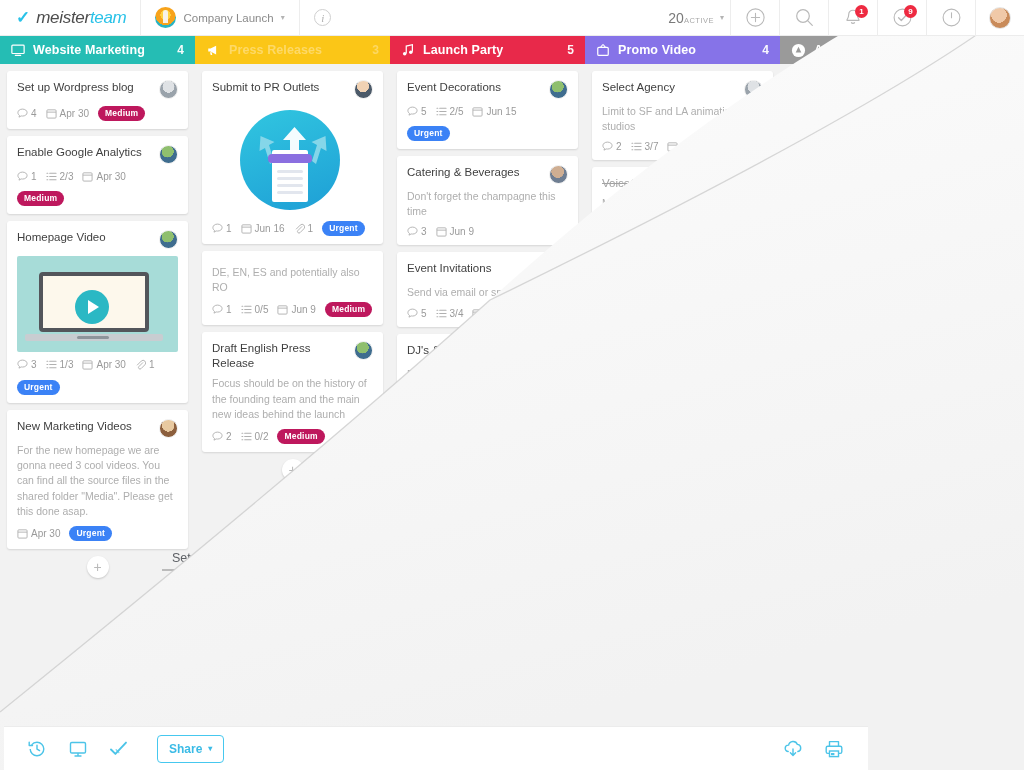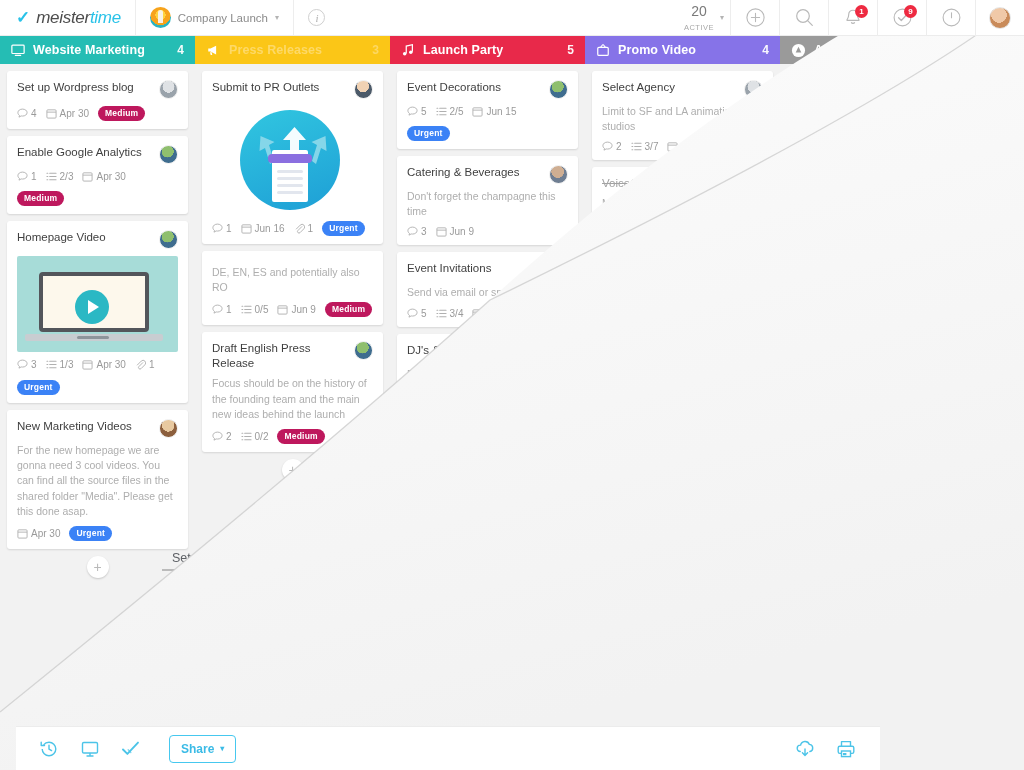--- a/index.html
+++ b/index.html
@@ -36,21 +36,21 @@
   }
   .proj .ptxt{ font-size:11.5px; color:#8b8b8b; }
   .caret{ font-size:8px; color:#b4b4b4; }
   .info-btn{ display:flex;align-items:center;justify-content:center; width:46px;height:36px; }
   .circ{
     width:17px;height:17px;border-radius:50%;border:1px solid #cfcfcf;
     color:#b0b0b0; font-size:11px; display:flex; align-items:center; justify-content:center;
     font-family:"Liberation Serif", serif; font-style:italic;
   }
   .spacer{ flex:1; }
-  .active-box{ display:flex;flex-direction:column;align-items:center;justify-content:center;
+  .active-box{ display:flex;flex-direction:row;align-items:center;justify-content:center;
      padding:0 6px 0 10px; line-height:1;}
   .active-box .num{ font-size:14px;color:#7a7a7a;}
   .active-box .lbl{ font-size:7.5px;color:#a8a8a8;letter-spacing:.5px;margin-top:6px;}
   .tb-btn{ width:48px;height:36px;display:flex;align-items:center;justify-content:center;position:relative;}
   .tb-btn svg{ display:block; }
   .badge{
     position:absolute; top:5px; right:9px; min-width:13px;height:13px;border-radius:50%;
     background:#ee2a41; color:#fff; font-size:8px; font-weight:bold;
     display:flex;align-items:center;justify-content:center; padding:0 2px;
   }
@@ -139,42 +139,42 @@
     background:#f4f4f4; display:flex; align-items:center; gap:8px;
   }
   .mm-leaf.bold{ font-size:14.5px; font-weight:bold; color:#31343a; display:flex;align-items:center;gap:8px;}
   .mm-leaf.ital{ font-style:italic; color:#d2645f; }
   .dot{ width:11px;height:11px;border-radius:50%; flex:none;}
   .knob{ position:absolute; width:13px;height:13px;border-radius:50%;background:#fff;border:1.5px solid #b7b7b7;
     pointer-events:auto;}
 
   
   .bottombar{
-    position:absolute; left:16px; bottom:0; width:864px; height:44px; background:#fff;
+    position:absolute; left:4px; bottom:0; width:864px; height:44px; background:#fff;
     display:flex; align-items:center; z-index:45; border-top:1px solid #ececec;
   }
   .bb-btn{ width:41px;height:44px;display:flex;align-items:center;justify-content:center;}
   .share{
     margin-left:18px; border:1.5px solid #46c8ef; border-radius:4px; color:#3bbbe6;
     font-size:12px; font-weight:bold; padding:6px 11px; display:flex; align-items:center; gap:6px;
   }
   .share .caret2{ font-size:8px; }
 
   
   .peel{ position:absolute; z-index:30; pointer-events:none; }
 </style>
 </head>
 <body>
 
 <div id="app">
 
   <div class="topbar">
     <div class="logo">
       <span class="tick">✓</span>
-      <span class="name"><b>meister</b><i>time</i></span>
+      <span class="name"><b>meister</b><i>team</i></span>
     </div>
     <div class="vdiv"></div>
     <div class="proj">
       <span class="thumb"></span>
       <span class="ptxt">Company Launch</span>
       <span class="caret">▾</span>
     </div>
     <div class="vdiv"></div>
     <div class="info-btn">
       <span class="circ">i</span>

